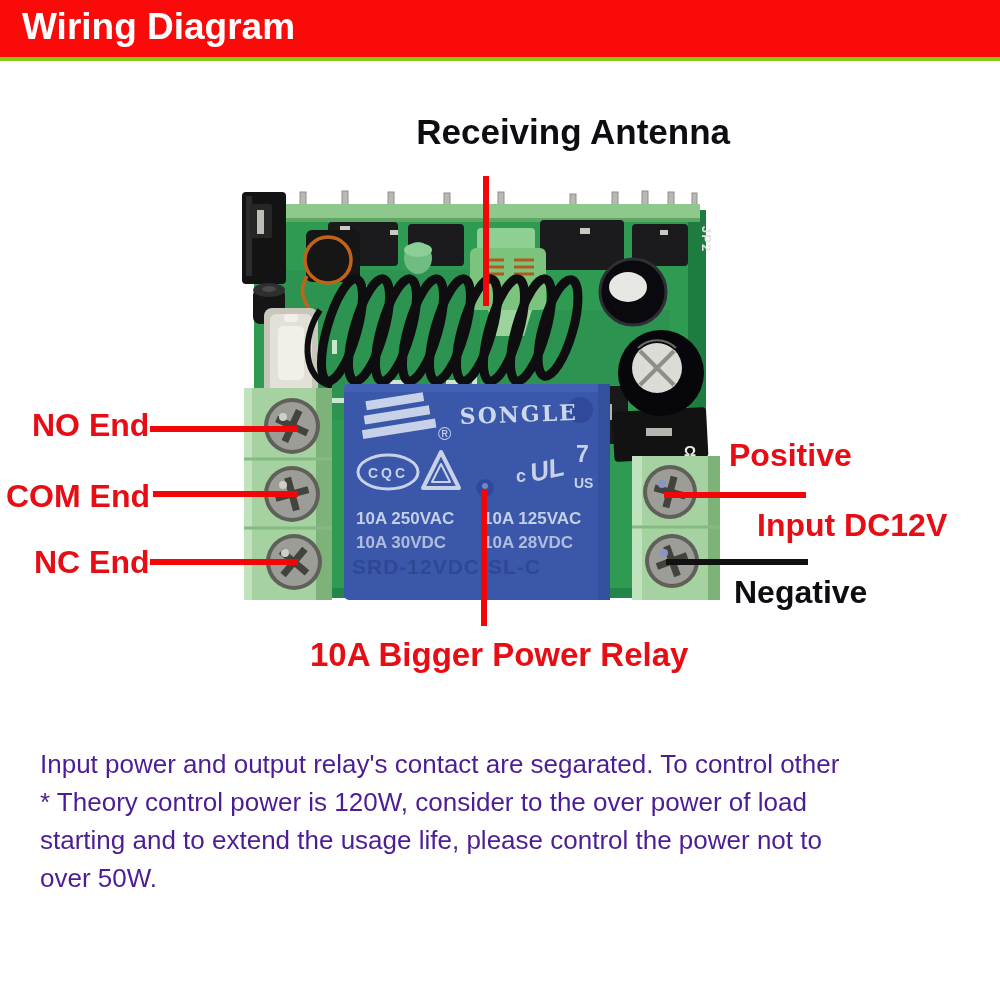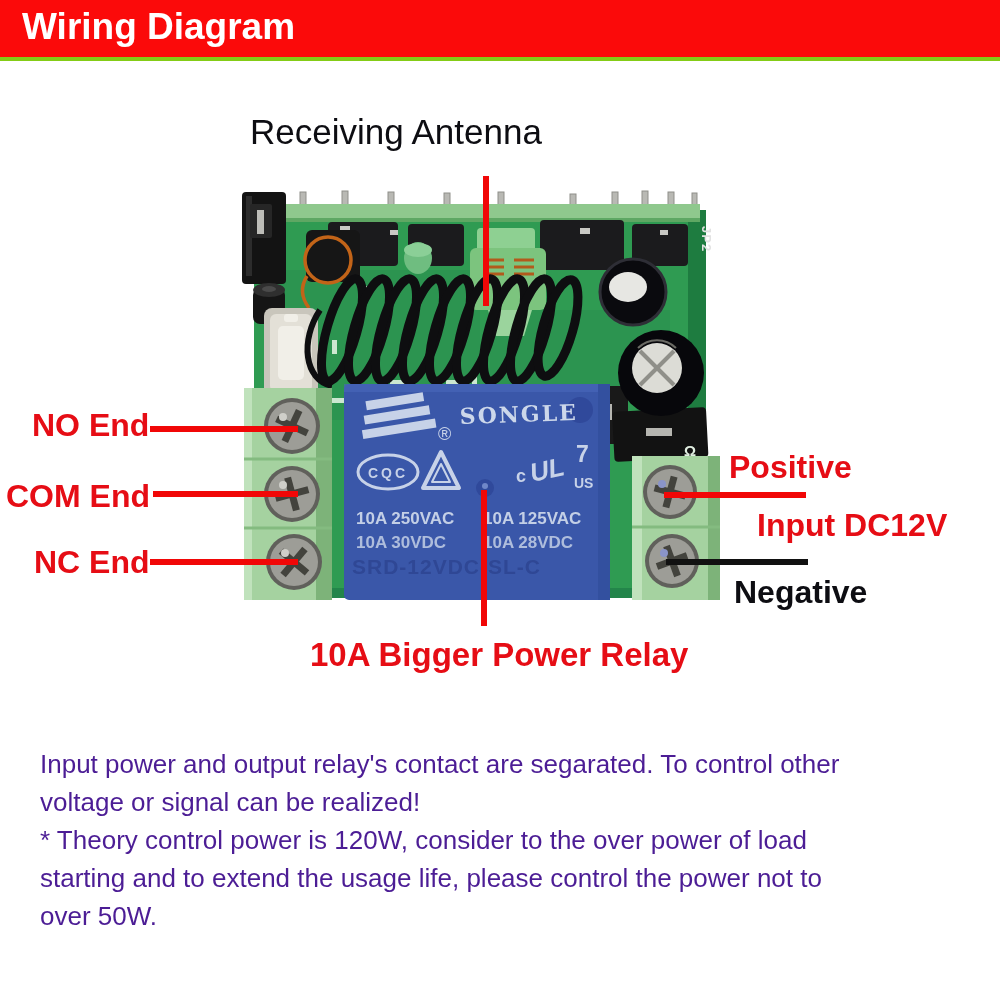--- a/index.html
+++ b/index.html
@@ -8,22 +8,22 @@
 
   
   .header{position:absolute;left:0;top:0;width:1000px;height:61px;background:#fb0a0a;
           border-bottom:4px solid #84cc16;box-sizing:border-box;}
   .header-title{position:absolute;left:22px;top:6px;color:#ffffff;font-size:37px;font-weight:bold;}
 
   
   .label{position:absolute;font-weight:bold;font-size:32px;white-space:nowrap;line-height:38px;}
   .red{color:#e60d15;}
   .blk{color:#0d0d12;}
-  .title-antenna{position:absolute;left:250px;top:112px;width:480px;text-align:left;
-                 font-size:35px;font-weight:normal;color:#0d0d12;}
+  .title-antenna{position:absolute;left:250px;top:112px;width:480px;text-align:right;
+                 font-size:35px;font-weight:bold;color:#0d0d12;}
   .title-relay{position:absolute;left:310px;top:636px;font-size:33px;font-weight:bold;color:#e60d15;white-space:nowrap;}
 
   
   .hline{position:absolute;height:6px;z-index:30;}
   .vline{position:absolute;width:6px;z-index:30;}
   .line-red{background:#f10707;}
   .line-black{background:#111111;}
 
   
   .board{position:absolute;left:240px;top:190px;z-index:10;}
@@ -283,30 +283,29 @@
   <div class="hline line-red" style="left:150px;top:426px;width:148px;"></div>
   <div class="hline line-red" style="left:153px;top:491px;width:145px;"></div>
   <div class="hline line-red" style="left:150px;top:559px;width:148px;"></div>
   <div class="hline line-red" style="left:664px;top:492px;width:142px;"></div>
   <div class="hline line-black" style="left:666px;top:559px;width:142px;"></div>
 
   <div class="label red" style="left:32px;top:406px;">NO End</div>
   <div class="label red" style="left:6px;top:477px;">COM End</div>
   <div class="label red" style="left:34px;top:543px;">NC End</div>
 
-  <div class="label red" style="left:729px;top:448px;text-align:right;">Positive</div>
+  <div class="label red" style="left:729px;top:436px;text-align:right;">Positive</div>
   <div class="label red" style="left:757px;top:506px;">Input DC12V</div>
   <div class="label blk" style="left:734px;top:573px;">Negative</div>
 
   <div class="title-relay">10A Bigger Power Relay</div>
 
   <div class="notes">
     <div class="para1">
       <div class="note-line">Input power and output relay's contact are segarated. To control other</div>
-      <div class="note-line">voltage or signal can be realized!</div>
     </div>
     <div class="para2">
       <div class="note-line">* Theory control power is 120W, consider to the over power of load</div>
       <div class="note-line">starting and to extend the usage life, please control the power not to</div>
       <div class="note-line">over 50W.</div>
     </div>
   </div>
 
 </div>
 

